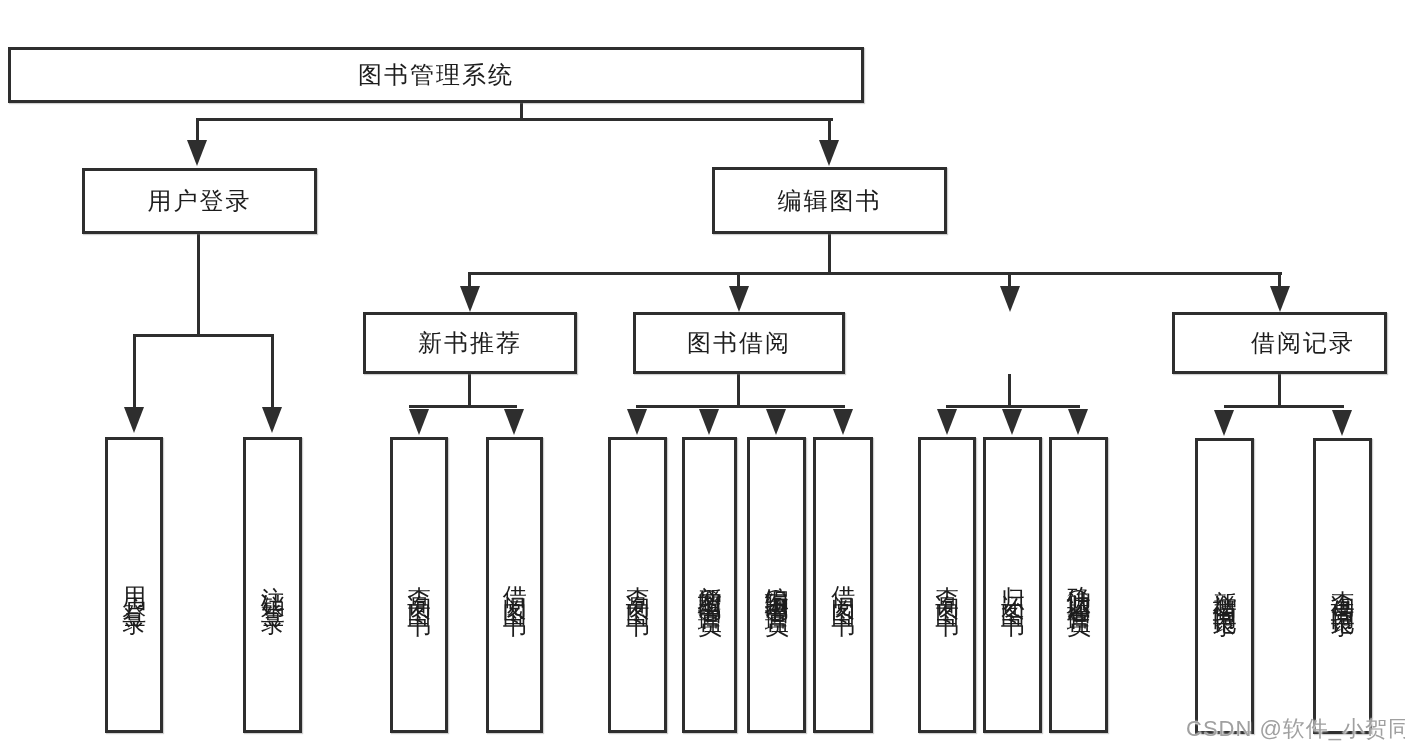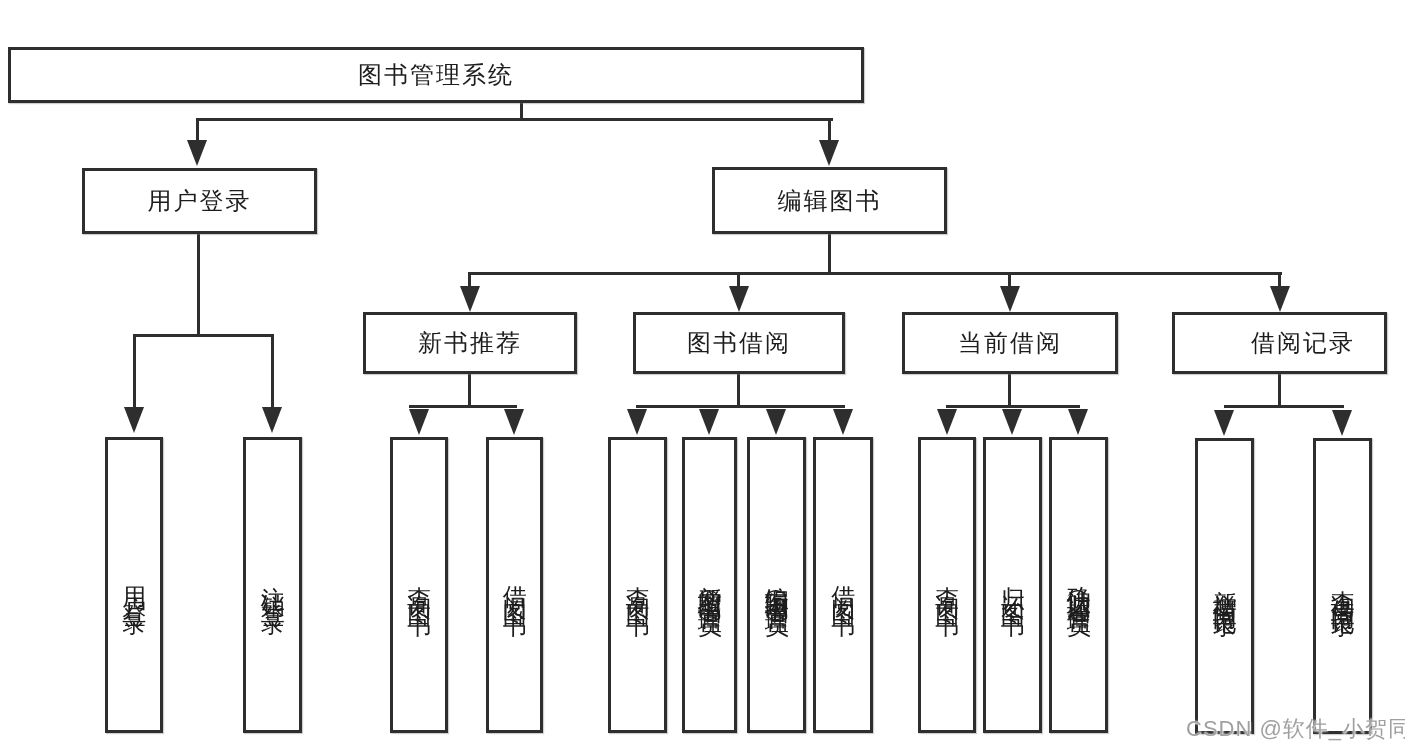--- a/index.html
+++ b/index.html
@@ -79,23 +79,20 @@
   </div>
 
   <div class="node" style="left:363px;top:312px;width:214px;height:62px;">
     <span>新书推荐</span>
   </div>
 
   <div class="node" style="left:633px;top:312px;width:212px;height:62px;">
     <span>图书借阅</span>
   </div>
 
-  <div class="node" style="left:902px;top:312px;width:216px;height:62px;">
-    <span>当前借阅</span>
-  </div>
 
   <div class="node" style="left:1172px;top:312px;width:215px;height:62px;padding-left:47px;">
     <span>借阅记录</span>
   </div>
 
   <div class="leaf" style="left:105px;top:437px;width:58px;height:296px;">
     <span>用户登录</span>
   </div>
 
   <div class="leaf" style="left:243px;top:437px;width:59px;height:296px;">

